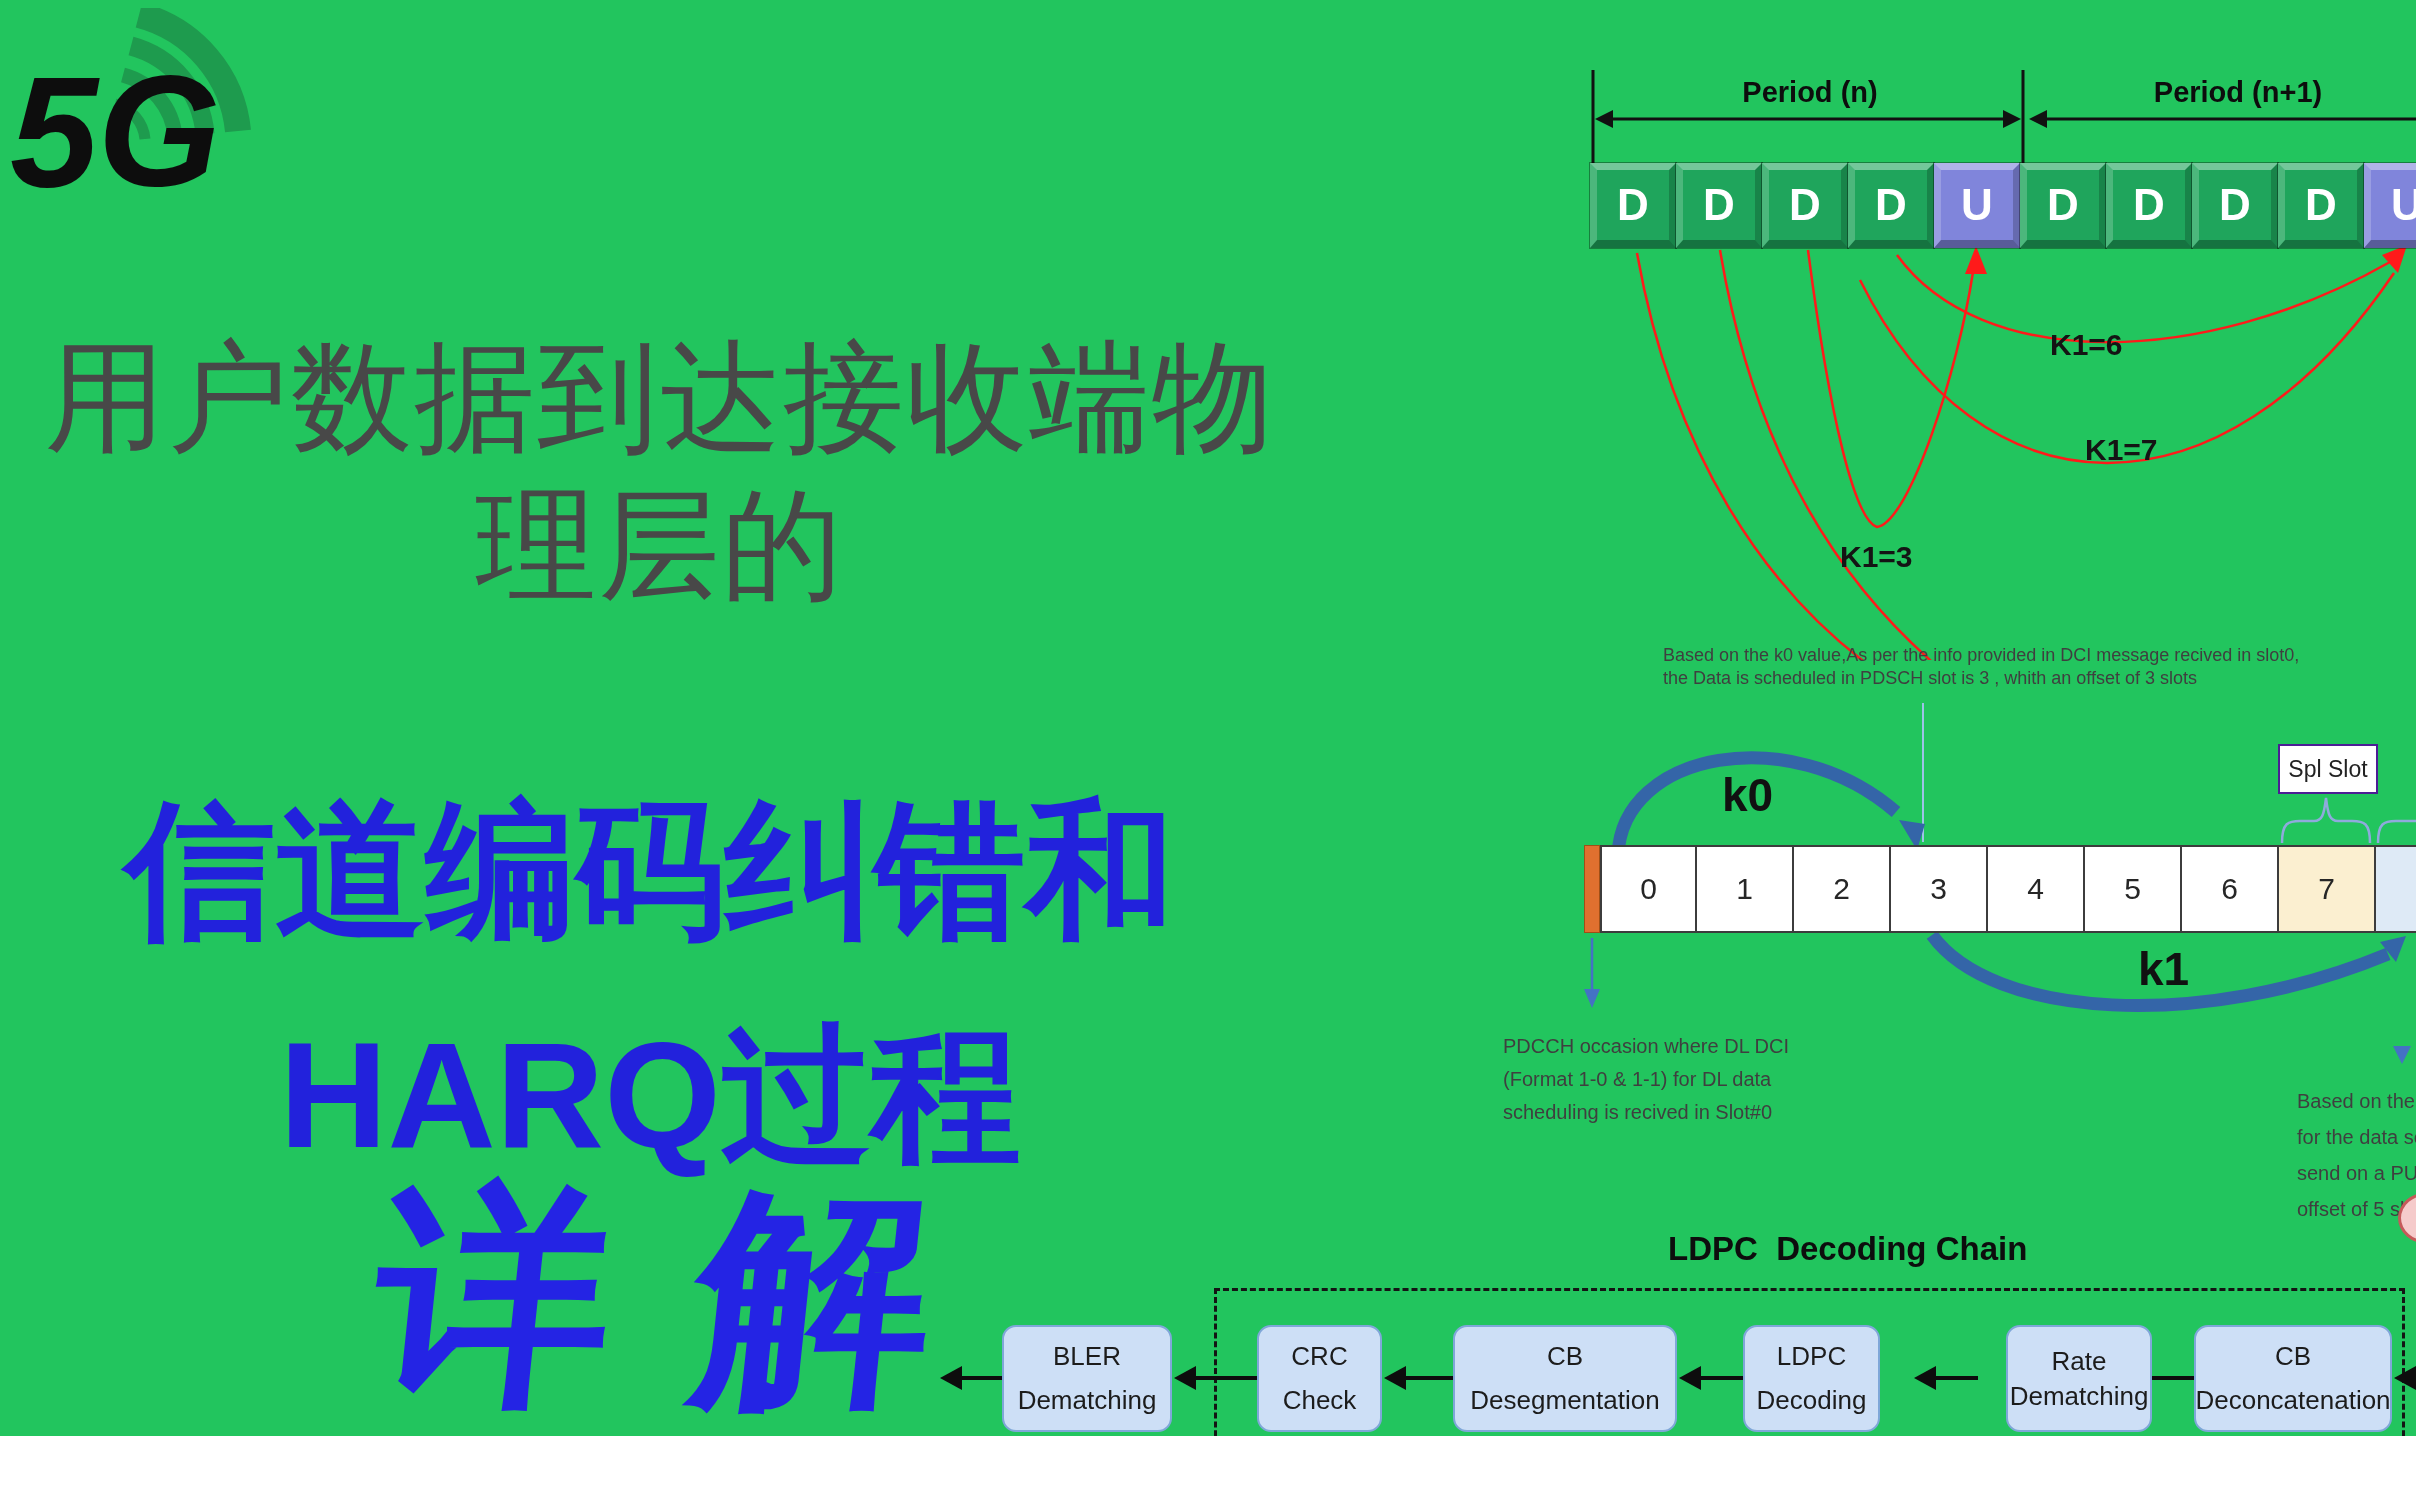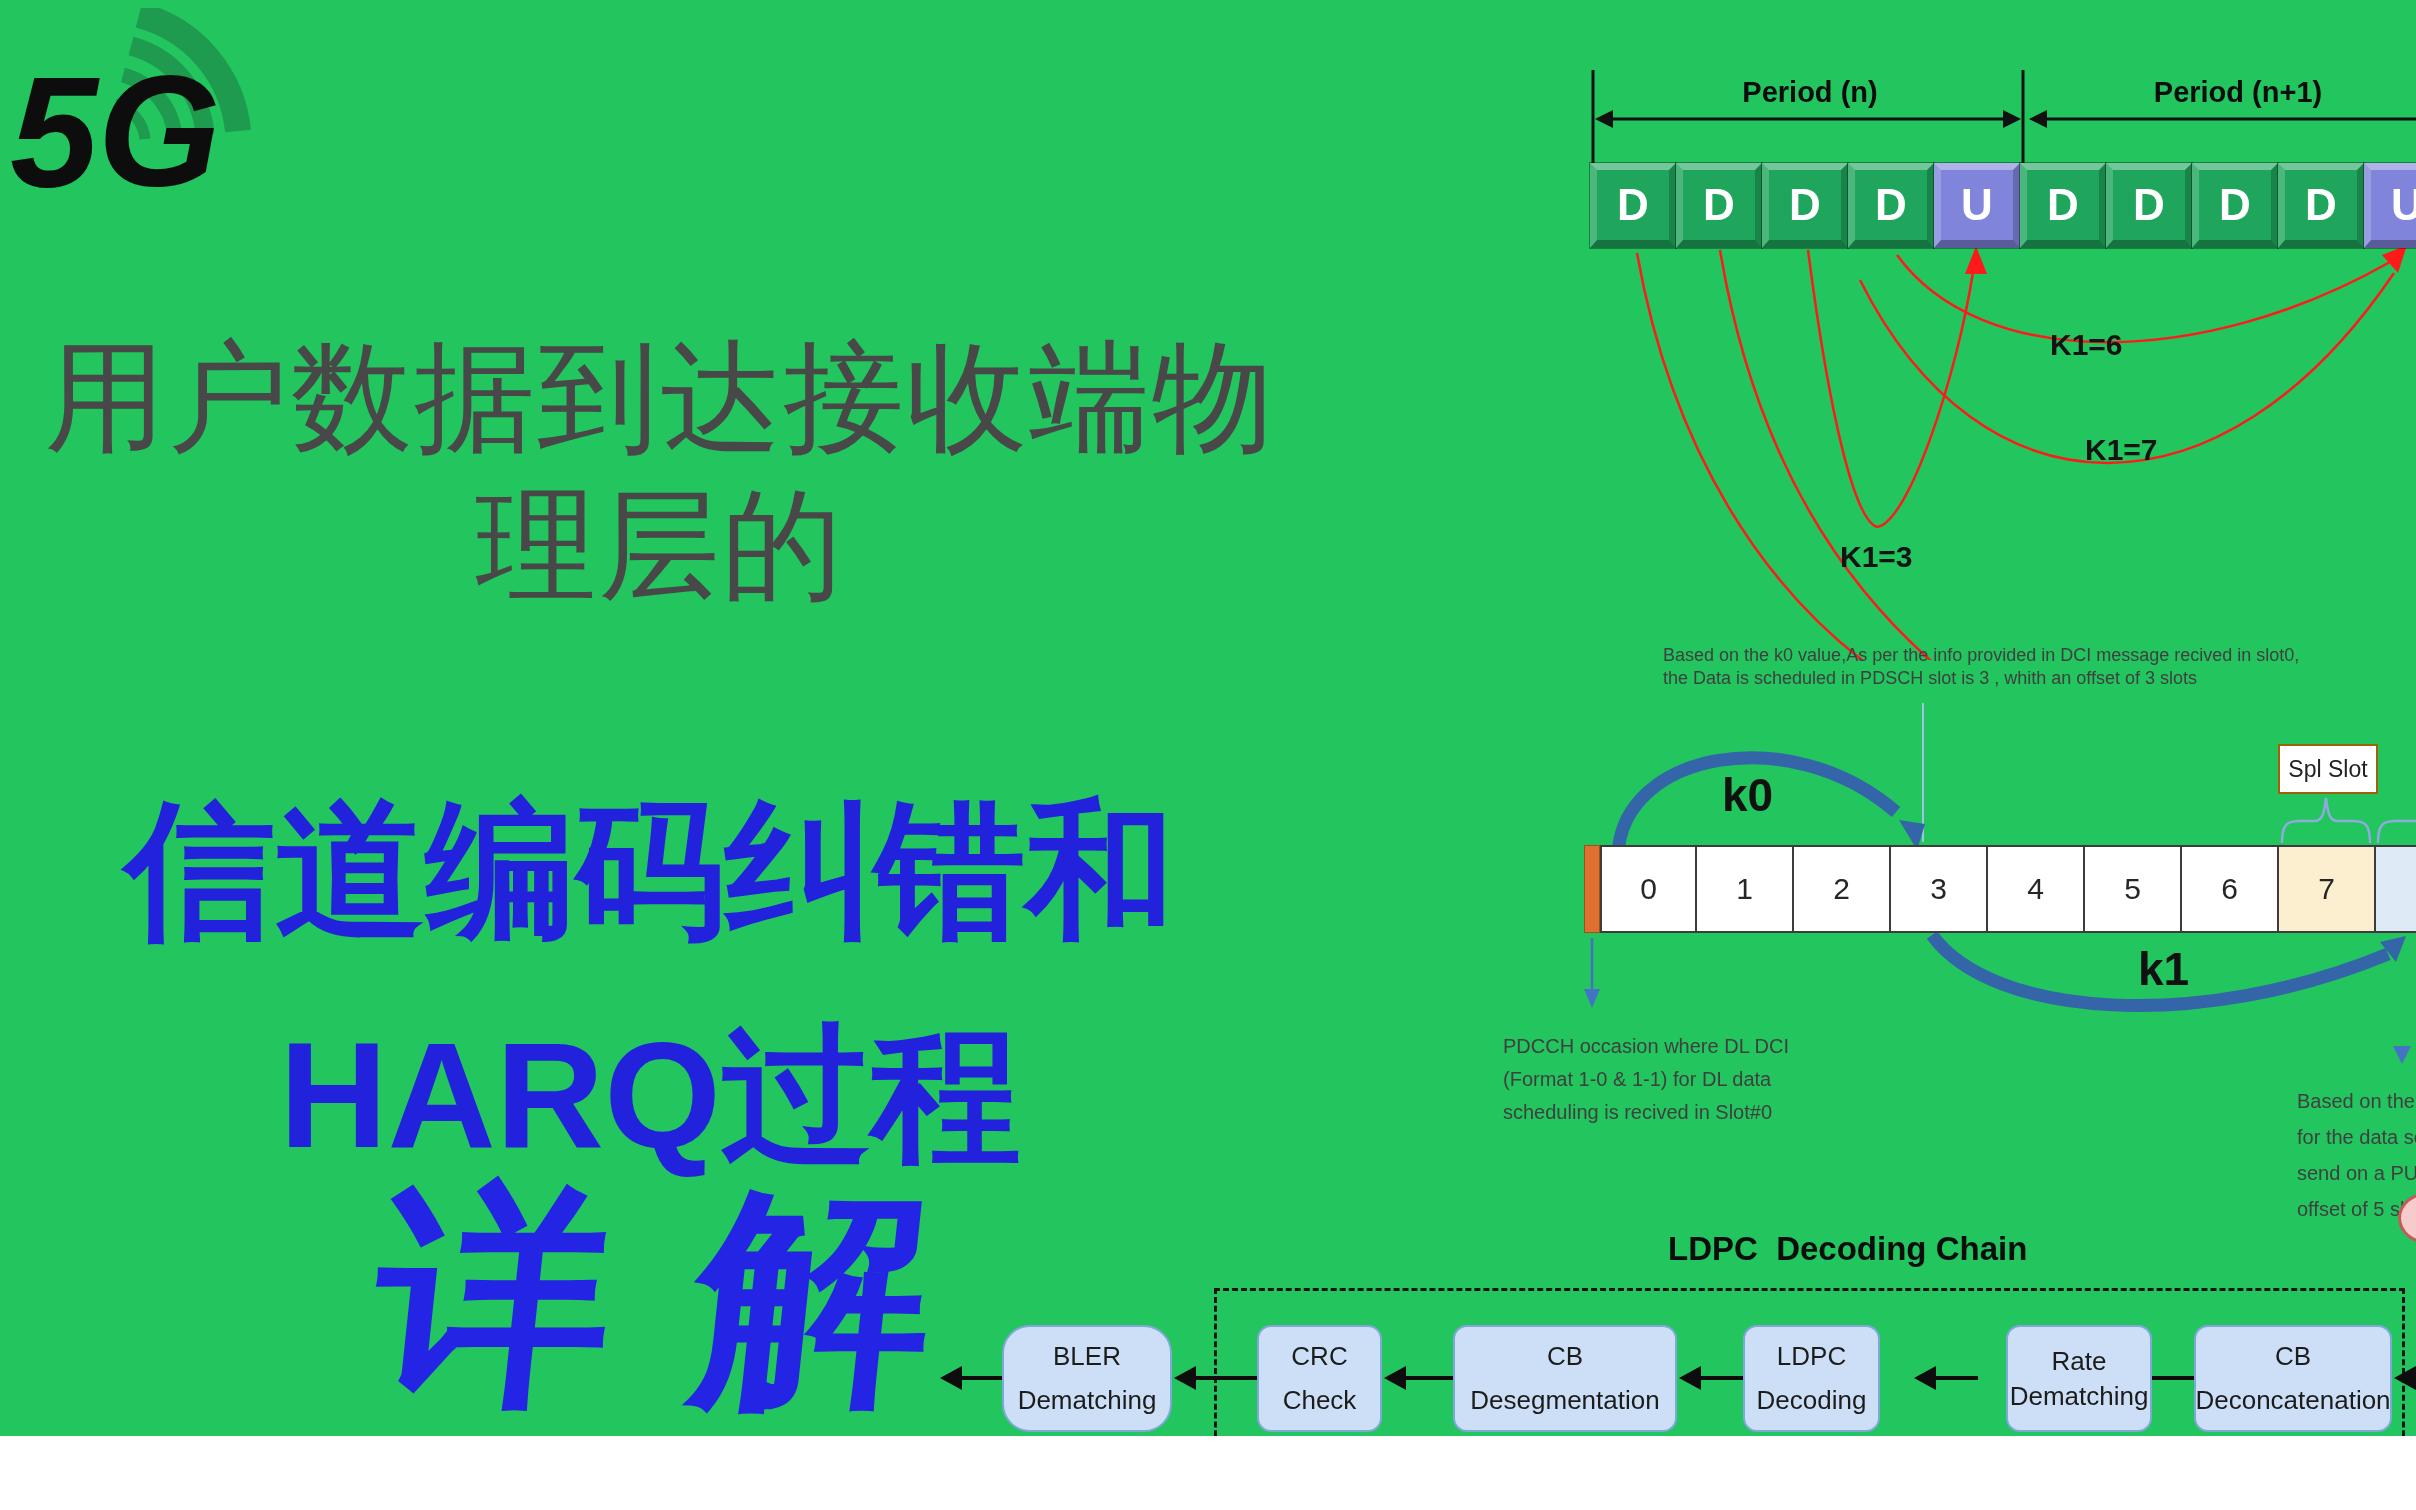--- a/index.html
+++ b/index.html
@@ -29,21 +29,21 @@
   #pdcch-note{left:1503px;top:1030px;font-size:20px;line-height:33px;}
   #k1-note{left:2297px;top:1083px;font-size:20px;line-height:36px;width:300px;}
   
   #slot-ruler{left:1584px;top:845px;display:flex;}
   #pdcch-occasion{width:16px;height:88px;background:#E0702F;border:1px solid #A04F16;box-sizing:border-box;}
   .slot-cell{width:97px;height:88px;box-sizing:border-box;border:2px solid #3c3c3c;border-left:none;
              display:flex;align-items:center;justify-content:center;font-size:30px;color:#262626;background:#fff;}
   .slot-cell.spl{background:#FBEFD0;}
   .slot-cell.next{background:#DEEAF6;width:40px;border-right:none;}
   .k-label{font-size:46px;font-weight:800;color:#111;}
-  #spl-slot-box{left:2278px;top:744px;width:96px;height:46px;background:#fff;border:2px solid #a16207;
+  #spl-slot-box{left:2278px;top:744px;width:96px;height:46px;background:#fff;border:2px solid #4c1d95;
                 display:flex;align-items:center;justify-content:center;font-size:23px;color:#222;}
   
   #ldpc-title{left:1668px;top:1230px;font-size:33px;font-weight:800;color:#0d0d0d;white-space:pre;}
   #ldpc-dashed{left:1214px;top:1288px;width:1191px;height:175px;border:3px dashed #141414;box-sizing:border-box;}
   .chain-box{top:1325px;height:107px;background:#CDDFF6;border:2px solid #7FA7D8;border-radius:14px;
              box-sizing:border-box;display:flex;flex-direction:column;justify-content:space-evenly;
              align-items:center;font-size:26px;color:#1c1c1c;padding:2px 4px;}
   .chain-box div{white-space:nowrap;}
   #bottom-bar{left:0;top:1479px;width:2416px;height:31px;background:#F1F1F1;border-top:2px solid #C9C9C9;box-sizing:border-box;}
   svg{display:block;}
@@ -188,21 +188,21 @@
       <polygon points="10,138 32,126 32,150"></polygon>
       <polygon points="244,138 266,126 266,150"></polygon>
       <polygon points="454,138 476,126 476,150"></polygon>
       <polygon points="749,138 771,126 771,150"></polygon>
       <polygon points="984,138 1006,126 1006,150"></polygon>
       <polygon points="1196,138 1218,126 1218,150"></polygon>
       <polygon points="1464,138 1486,126 1486,150"></polygon>
     </g>
   </svg>
 
-  <div class="abs chain-box" style="left:1002px;width:170px;border-radius:28px;">
+  <div class="abs chain-box" style="left:1002px;width:170px;">
     <div>BLER</div>
       <div>Dematching</div>
   </div>
   <div class="abs chain-box" style="left:1257px;width:125px;">
     <div>CRC</div>
       <div>Check</div>
   </div>
   <div class="abs chain-box" style="left:1453px;width:224px;">
     <div>CB</div>
       <div>Desegmentation</div>

